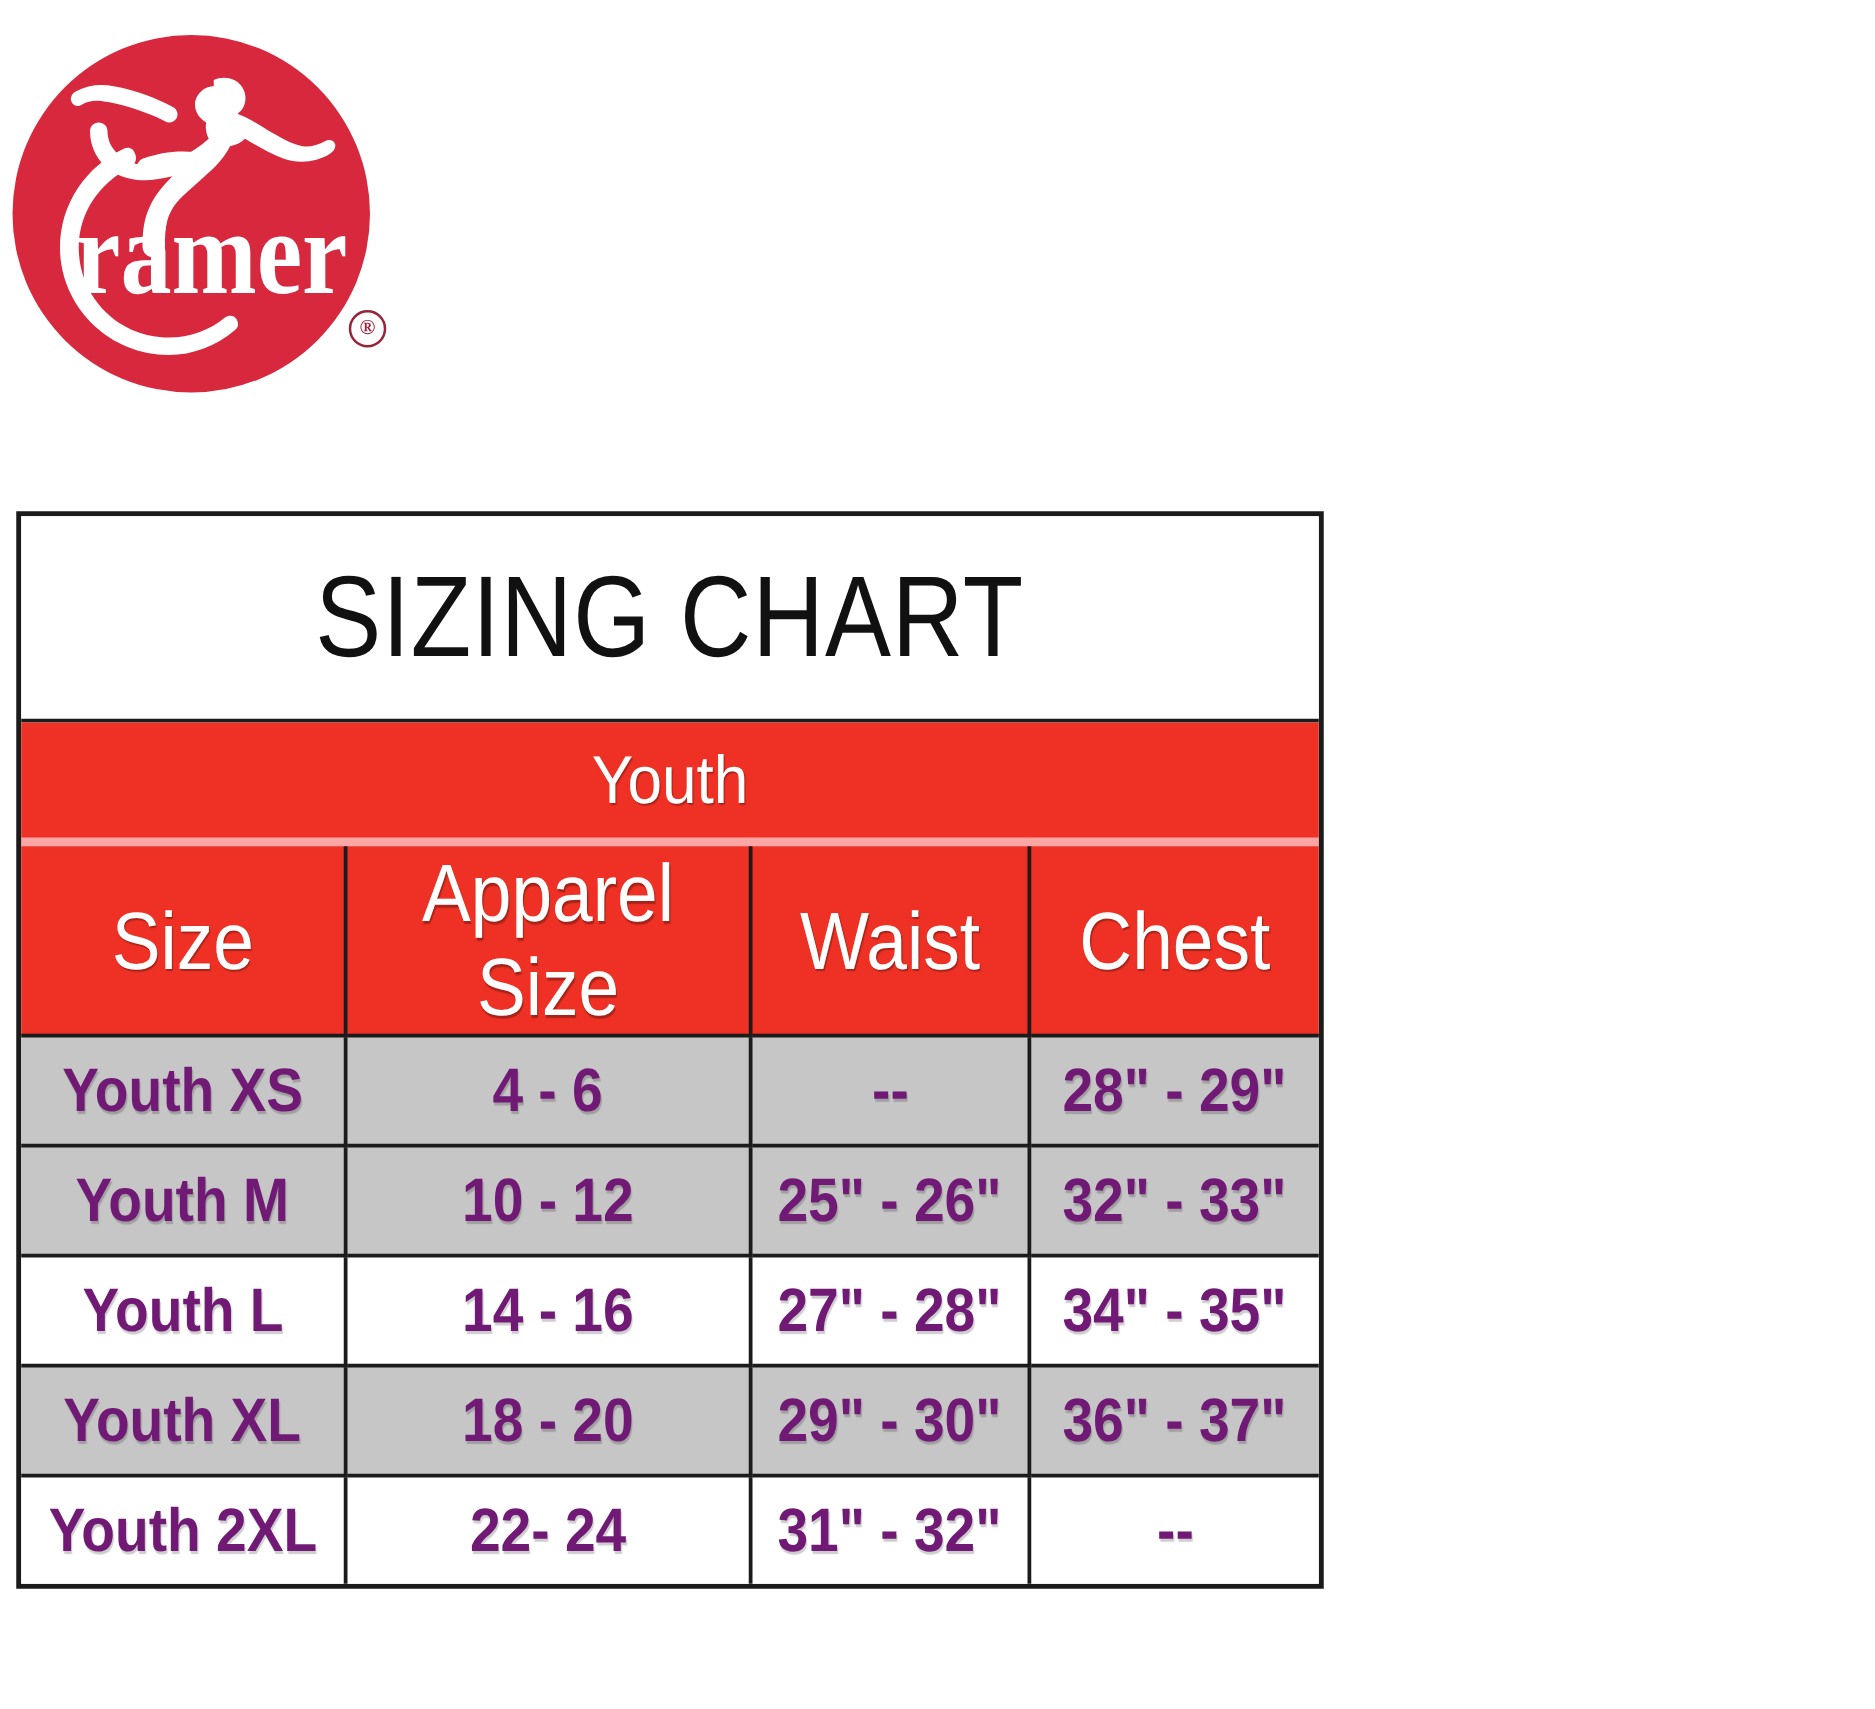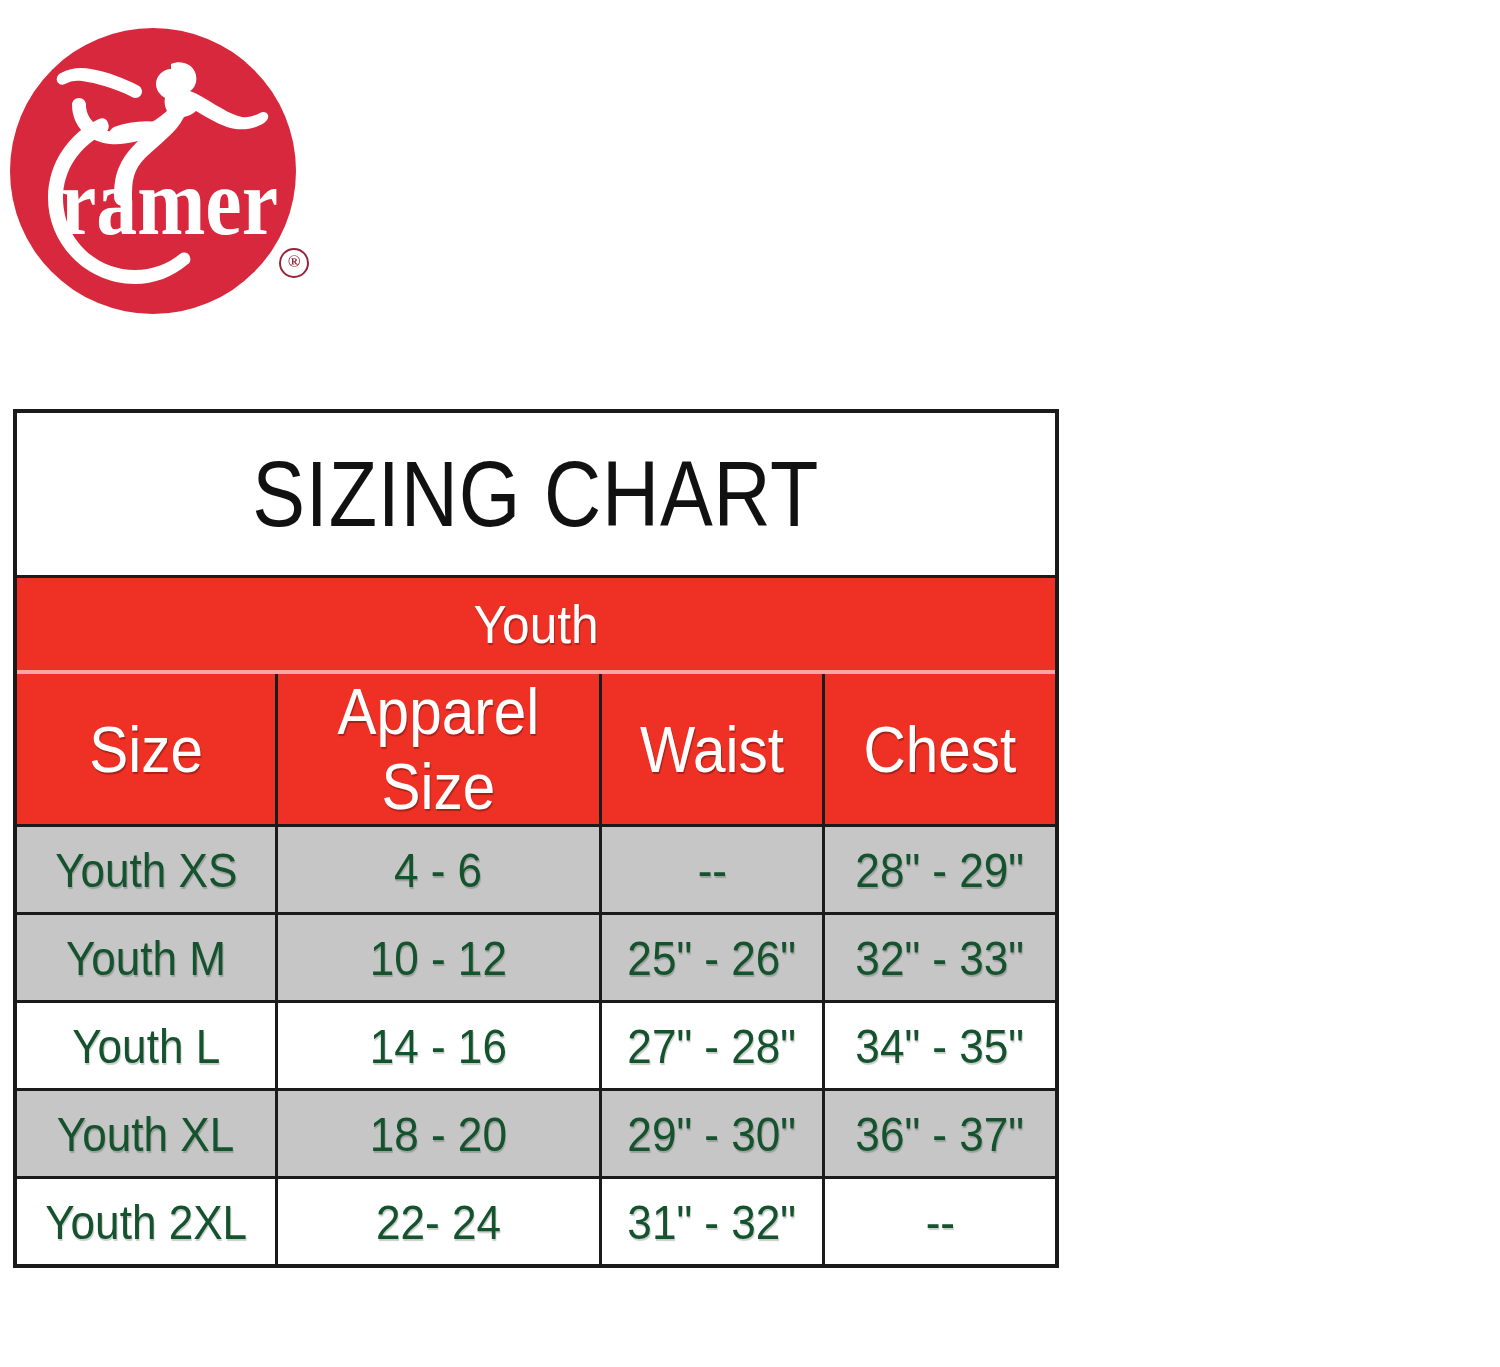--- a/index.html
+++ b/index.html
@@ -83,21 +83,21 @@
     transform-origin: center;
     white-space: nowrap;
     line-height: 1;
   }
   .group-row {
     height: 92px;
     background: #EE3124;
     display: flex;
     align-items: center;
     justify-content: center;
-    border-bottom: 4px solid #fca5a5;
+    border-bottom: 7px solid #fca5a5;
   }
   .group-label {
     font-size: 54px;
     color: #ffffff;
     font-weight: 400;
     text-shadow: 1px 2px 1px rgba(0,0,0,0.28);
     transform: scaleX(0.92);
   }
 
   table.size-table {
@@ -129,23 +129,23 @@
     font-weight: 400;
     font-size: 65px;
     text-shadow: 1px 2px 1px rgba(0,0,0,0.3);
   }
   table.size-table th span,
   table.size-table td span {
     display: inline-block;
     transform: scaleX(0.9);
   }
   table.size-table td {
-    color: #14532d;
+    color: #701a75;
     font-size: 49px;
-    font-weight: 400;
+    font-weight: 700;
     text-shadow: 1px 2px 1px rgba(0,0,0,0.20);
   }
   tr.row-shaded td { background: #C6C6C6; }
   tr.row-plain  td { background: #ffffff; }
 </style>
 </head>
 <body>
 
 <div class="logo-wrap">
   <div class="logo-circle"></div>

